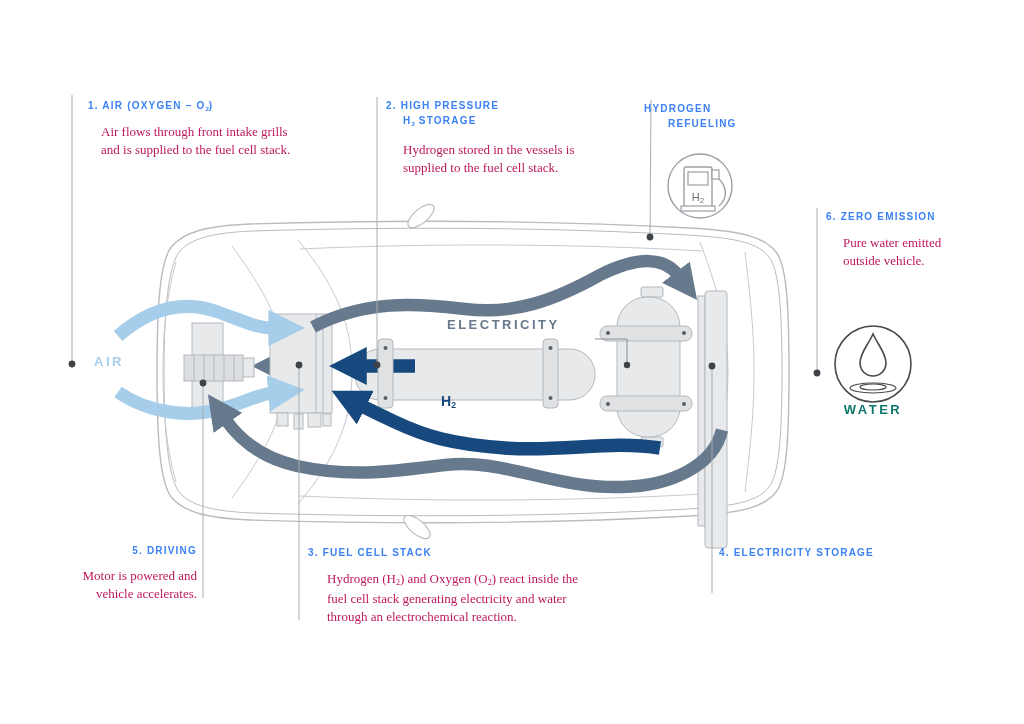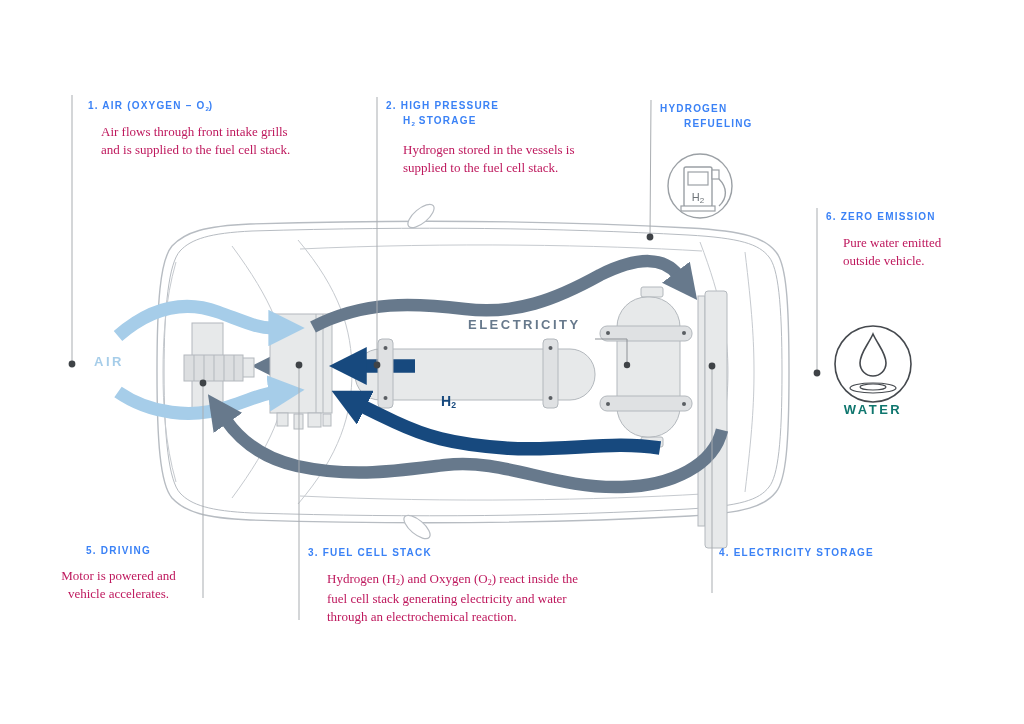--- a/index.html
+++ b/index.html
@@ -7,24 +7,24 @@
          font-family:"Liberation Sans",sans-serif;}
   #scene{position:absolute;left:0;top:0;}
   .abs{position:absolute;}
   .h{font-weight:bold;font-size:10px;letter-spacing:1.2px;color:#3b82f6;white-space:nowrap;}
   .h .sub, .d .sub{font-size:62%;position:relative;top:0.28em;letter-spacing:0;}
   .d{font-family:"Liberation Serif",serif;font-size:13px;line-height:18px;color:#be185d;
      white-space:pre-line;}
   .flow{font-weight:bold;letter-spacing:2.5px;white-space:nowrap;}
   .flow .sub{font-size:62%;position:relative;top:0.28em;letter-spacing:0;}
   .air-c{color:#a6cde9;font-size:13px;}
-  .elec-c{color:#67798c;font-size:13px;margin-left:21px;}
+  .elec-c{color:#67798c;font-size:13px;}
   .h2-c{color:#17497e;font-size:14px;letter-spacing:0;}
   .water-c{color:#0f766e;font-size:13px;text-align:center;}
-  .right{text-align:center;}
+  .right{text-align:right;}
   .ind{padding-left:17px;}
 </style>
 </head>
 <body>
 
 <div id="stage">
 
 <svg id="scene" width="1024" height="724" viewBox="0 0 1024 724">
   <defs>
     <marker id="mLB" markerUnits="strokeWidth" markerWidth="2.8" markerHeight="2.8" viewBox="0 0 10 10" refX="1" refY="5" orient="auto">
@@ -178,21 +178,21 @@
 <div class="abs d" style="left:101px;top:123px;">Air flows through front intake grills
 and is supplied to the fuel cell stack.</div>
 
 <div class="abs h" style="left:386px;top:100px;">
   <div>2. HIGH PRESSURE</div>
   <div class="ind" style="margin-top:4px;"><span>H</span><span class="sub">2</span><span> STORAGE</span></div>
 </div>
 <div class="abs d" style="left:403px;top:141px;">Hydrogen stored in the vessels is
 supplied to the fuel cell stack.</div>
 
-<div class="abs h" style="left:660px;top:103px;">
+<div class="abs h" style="left:644px;top:103px;">
   <div>HYDROGEN</div>
   <div style="margin-top:4px;padding-left:24px;">REFUELING</div>
 </div>
 
 <div class="abs h" style="left:826px;top:211px;">6. ZERO EMISSION</div>
 <div class="abs d" style="left:843px;top:234px;">Pure water emitted
 outside vehicle.</div>
 
 <div class="abs h right" style="left:40px;top:545px;width:157px;">5. DRIVING</div>
 <div class="abs d right" style="left:40px;top:567px;width:157px;">Motor is powered and

